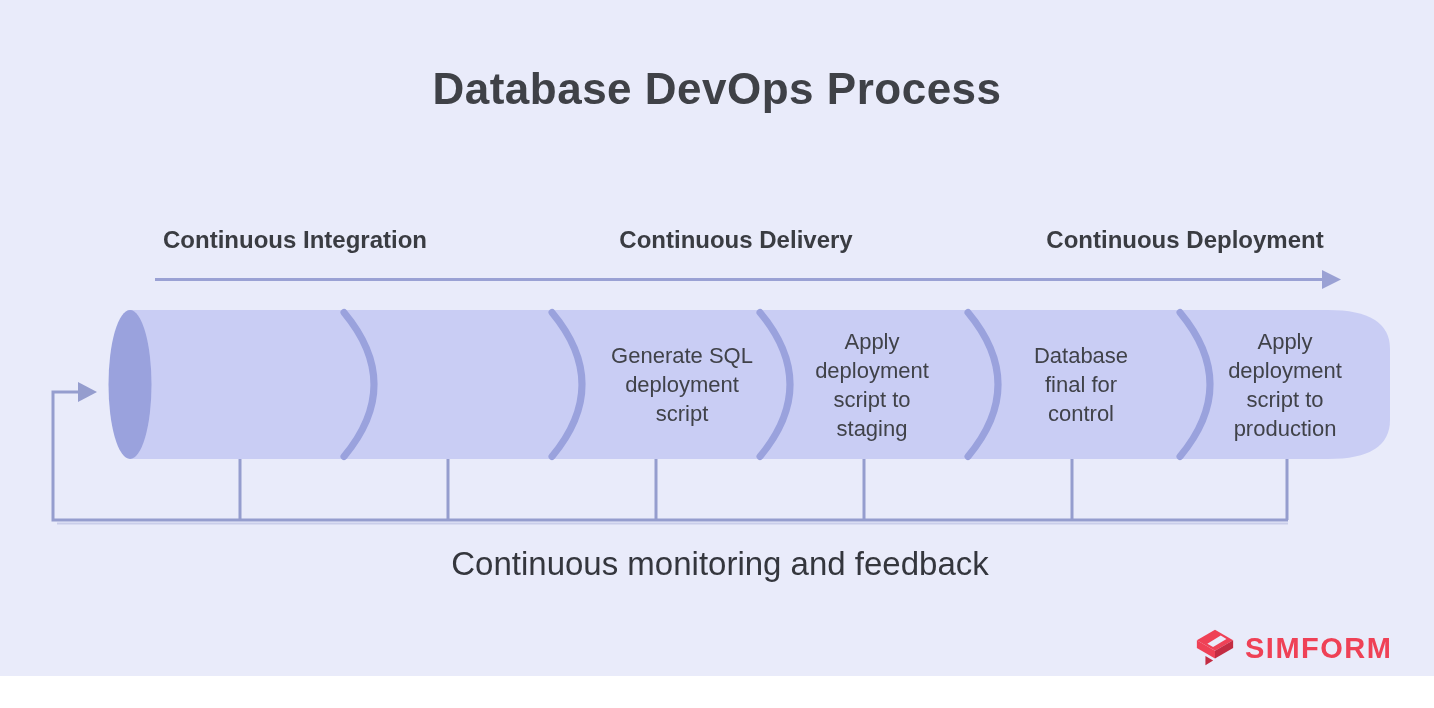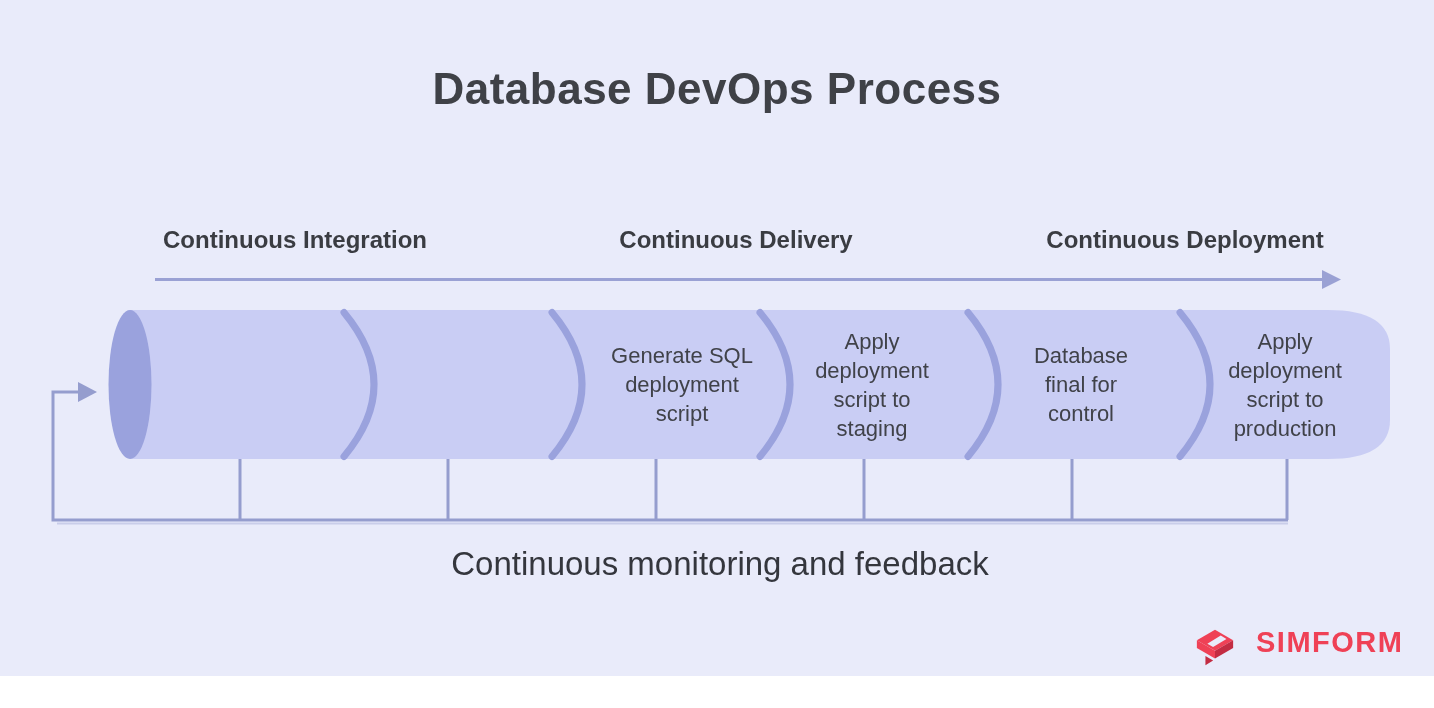--- a/index.html
+++ b/index.html
@@ -36,21 +36,21 @@
   .step-4{left:768px;width:208px;}
   .step-5{left:970px;width:222px;}
   .step-6{left:1182px;width:206px;}
   .feedback-label{
     position:absolute;left:0;top:545px;width:1400px;
     text-align:center;font-size:33px;font-weight:400;
     color:#34363D;z-index:2;margin-left:20px;
   }
   .logo{
     position:absolute;left:1194px;top:626px;
-    display:flex;gap:20px;z-index:2;
+    display:flex;align-items:center;gap:9px;z-index:2;
   }
   .logo-text{
     font-size:29px;font-weight:700;letter-spacing:1.5px;
     color:#EF4156;
   }
 </style>
 </head>
 <body>
 
 <div class="canvas">

